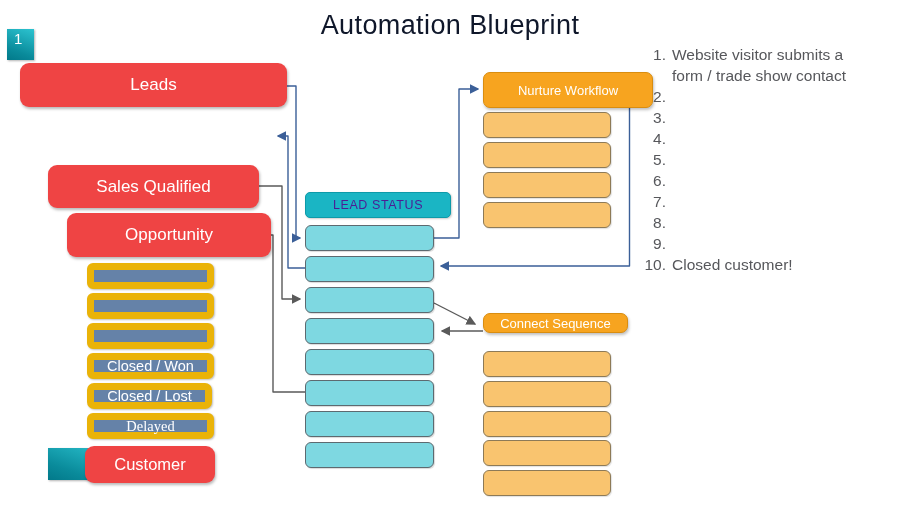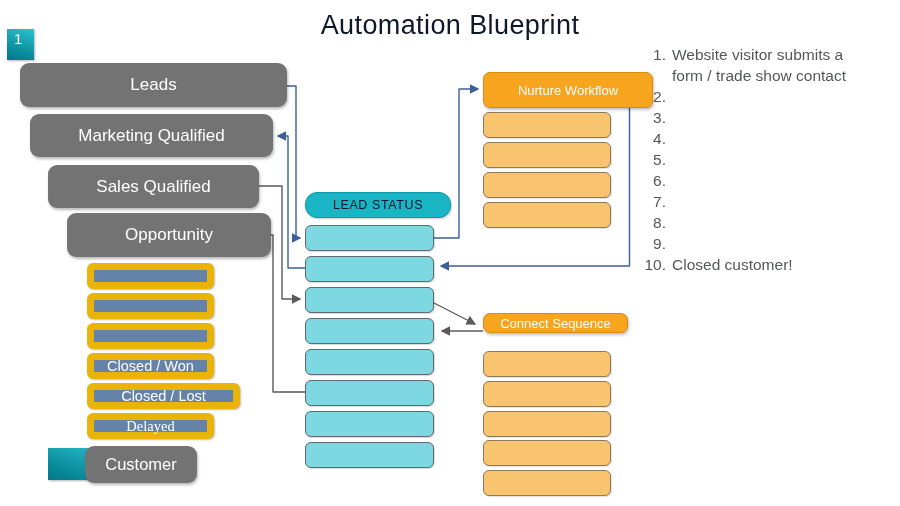--- a/index.html
+++ b/index.html
@@ -7,29 +7,29 @@
     position:relative;width:900px;height:506px;overflow:hidden;background:#ffffff;
     font-family:"Liberation Sans",sans-serif;
   }
   .title{
     position:absolute;top:10px;left:0;width:900px;text-align:center;
     font-size:27px;color:#0f172a;letter-spacing:.4px;font-weight:400;
   }
   .wires{position:absolute;top:0;left:0;width:900px;height:506px;z-index:0;}
   .box{position:absolute;box-sizing:border-box;display:flex;align-items:center;justify-content:center;z-index:2;}
   .navy{
-    background:#737373;color:#ffffff;border-radius:9px;font-size:17px;
+    background:#ef4444;color:#ffffff;border-radius:9px;font-size:17px;
     box-shadow:1px 2px 3px rgba(0,0,0,.28);
   }
   .slate{
     background:#6582a8;color:#ffffff;border-radius:6px;font-size:14.5px;
     border:7px solid #eab308;box-shadow:1px 1px 2px rgba(0,0,0,.25);
   }
   .hdr-teal{
-    background:#1ab5c4;color:#0f172a;border-radius:12px;font-size:12.5px;letter-spacing:.6px;
+    background:#1ab5c4;color:#4c1d95;border-radius:5px;font-size:12.5px;letter-spacing:.6px;
     border:1px solid #0d9aa9;box-shadow:1px 1px 2px rgba(0,0,0,.2);
   }
   .slot-teal{
     background:#7ed8e1;border:1px solid #5d6a70;border-radius:6px;
     box-shadow:1px 1px 1px rgba(0,0,0,.15);
   }
   .hdr-orange{
     background:#f7a41f;color:#ffffff;border-radius:7px;font-size:13px;
     border:1px solid #d98d10;box-shadow:1px 2px 3px rgba(0,0,0,.25);
   }
@@ -74,32 +74,31 @@
       <path d="M483 331 H442" stroke="#5a5a5a" marker-end="url(#arrG)"></path>
     </g>
   </svg>
 
   <div class="title">Automation Blueprint</div>
 
   <div class="badge badge-1">1</div>
   <div class="badge badge-10">10</div>
 
   <div class="box navy" style="left:20px;top:63px;width:267px;height:44px;">Leads</div>
-  <div class="box navy" style="left:30px;top:114px;width:243px;height:43px;">Marketing Qualified</div>
   <div class="box navy" style="left:48px;top:165px;width:211px;height:43px;">Sales Qualified</div>
   <div class="box navy" style="left:67px;top:213px;width:204px;height:44px;">Opportunity</div>
 
   <div class="box slate" style="left:87px;top:263px;width:127px;height:26px;"></div>
   <div class="box slate" style="left:87px;top:293px;width:127px;height:26px;"></div>
   <div class="box slate" style="left:87px;top:323px;width:127px;height:26px;"></div>
   <div class="box slate" style="left:87px;top:353px;width:127px;height:26px;">Closed / Won</div>
-  <div class="box slate" style="left:87px;top:383px;width:153px;height:26px;">Closed / Lost</div>
+  <div class="box slate" style="left:87px;top:383px;width:125px;height:26px;border-radius:7px;">Closed / Lost</div>
   <div class="box slate" style="left:87px;top:413px;width:127px;height:26px;font-family:Liberation Serif, serif;">Delayed</div>
 
-  <div class="box navy" style="left:85px;top:446px;width:112px;height:37px;font-size:16.5px;">Customer</div>
+  <div class="box navy" style="left:85px;top:446px;width:130px;height:37px;font-size:16.5px;">Customer</div>
 
   <div class="box hdr-teal" style="left:305px;top:192px;width:146px;height:26px;">LEAD STATUS</div>
   <div class="box slot-teal" style="left:305px;top:225px;width:129px;height:26px;"></div>
   <div class="box slot-teal" style="left:305px;top:256px;width:129px;height:26px;"></div>
   <div class="box slot-teal" style="left:305px;top:287px;width:129px;height:26px;"></div>
   <div class="box slot-teal" style="left:305px;top:318px;width:129px;height:26px;"></div>
   <div class="box slot-teal" style="left:305px;top:349px;width:129px;height:26px;"></div>
   <div class="box slot-teal" style="left:305px;top:380px;width:129px;height:26px;"></div>
   <div class="box slot-teal" style="left:305px;top:411px;width:129px;height:26px;"></div>
   <div class="box slot-teal" style="left:305px;top:442px;width:129px;height:26px;"></div>

